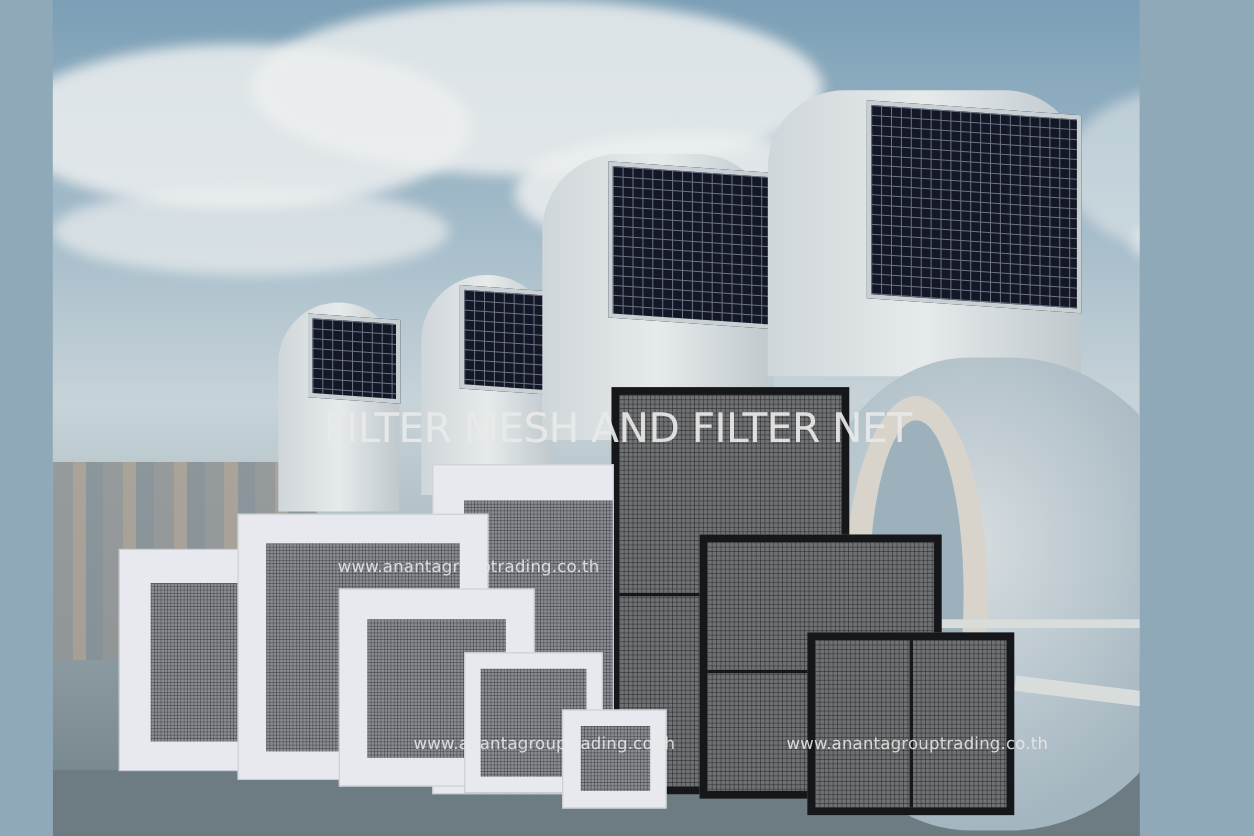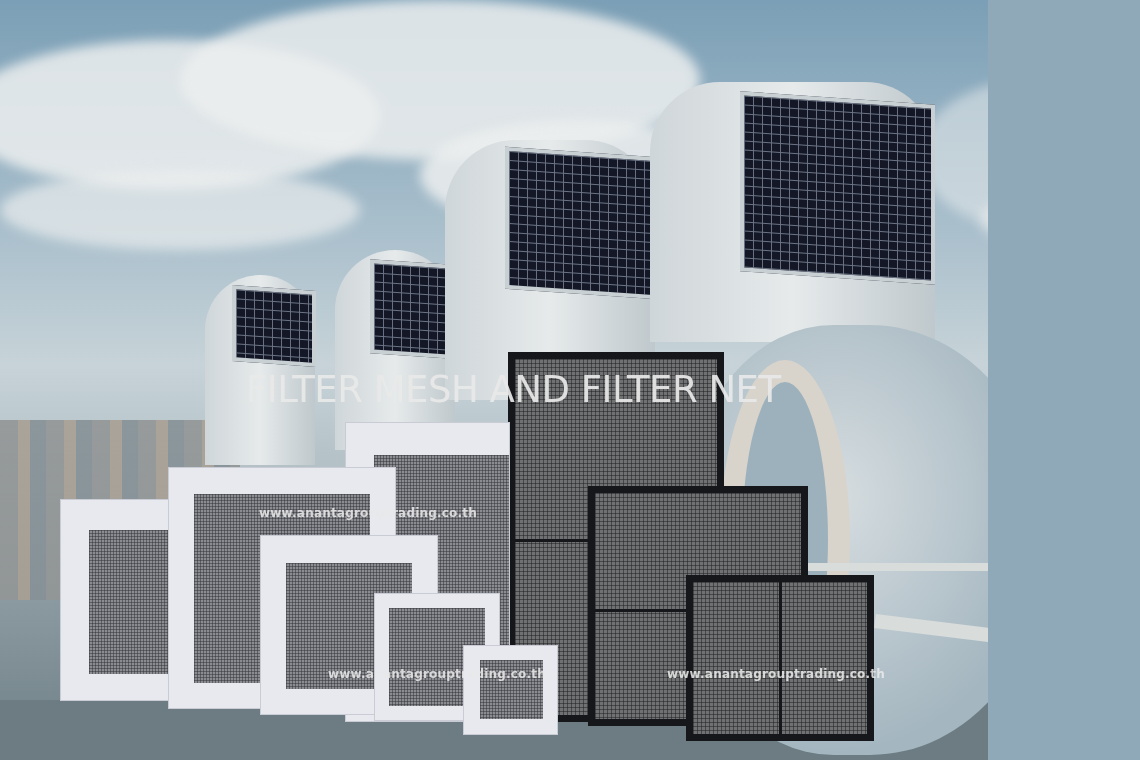--- a/index.html
+++ b/index.html
@@ -1,18 +1,18 @@
 <!DOCTYPE html>
 <html><head>
   <meta charset="utf-8">
   <style>
     * { margin: 0; padding: 0; box-sizing: border-box; }
     html, body { width: 1140px; height: 760px; overflow: hidden; background: #8fa9b8; }
     .scene { position: relative; width: 988px; height: 760px; overflow: hidden;
-      background: linear-gradient(180deg, #7b9fb6 0%, #a9bfcc 30%, #c7d3d8 48%, #b5c3c9 60%, #8e9ea4 100%); }
+      background: linear-gradient(180deg, #7b9fb6 0%, #a9bfcc 30%, #c7d3d8 48%, #b5c3c9 60%, #8e9ea4 100%); margin-left: 48px; }
     .cloud { position: absolute; border-radius: 50%; background: rgba(236,238,238,0.85); filter: blur(6px); }
     .city { position: absolute; left: 0; top: 420px; width: 240px; height: 240px;
       background: repeating-linear-gradient(90deg, #8d8f8f 0 18px, #a69a8c 18px 30px, #7f8a8f 30px 46px); opacity: .8; }
     .roof { position: absolute; left: 0; top: 600px; width: 1140px; height: 160px; background: linear-gradient(180deg,#8b9aa0,#6e7f86); }
     .ledge { position: absolute; left: 0; top: 700px; width: 1140px; height: 60px; background: #6c7c82; }
     .vent-body { position: absolute; background: linear-gradient(90deg,#cfd6d9,#e6eaeb 50%,#bfc8cc); border-radius: 70px 70px 0 0; }
     .vent-grille { position: absolute; background-color: #141826; border: 4px solid #c9d0d4;
       background-image: linear-gradient(#6c7486 1px, transparent 1px), linear-gradient(90deg,#6c7486 1px, transparent 1px);
       background-size: 9px 9px; transform: skewY(4deg); }
     .fan { position: absolute; left: 690px; top: 325px; width: 360px; height: 430px; border-radius: 40% 50% 50% 40%;
@@ -29,21 +29,21 @@
       background-image: linear-gradient(rgba(40,40,45,.45) 1px, transparent 1px), linear-gradient(90deg, rgba(40,40,45,.45) 1px, transparent 1px);
       background-size: 3px 3px; }
     .filter-b { position: absolute; background-color: #6f7173; border: 7px solid #15171a;
       background-image: linear-gradient(rgba(30,30,30,.5) 1px, transparent 1px), linear-gradient(90deg, rgba(30,30,30,.5) 1px, transparent 1px);
       background-size: 4px 4px; }
     .filter-b .bar-h { position: absolute; left: 0; right: 0; height: 3px; background: #15171a; }
     .filter-b .bar-v { position: absolute; top: 0; bottom: 0; width: 3px; background: #15171a; }
     .title { position: absolute; left: 246px; top: 368px; width: 650px; color: rgba(232,232,232,0.93);
       font-family: "DejaVu Sans", sans-serif; font-size: 37px; letter-spacing: -0.5px; white-space: nowrap; }
     .url { position: absolute; color: rgba(232,232,232,0.88); font-family: "DejaVu Sans", sans-serif;
-      font-size: 12px; letter-spacing: 0.2px; white-space: nowrap; font-weight: bold; }
+      font-size: 15px; letter-spacing: 0.2px; white-space: nowrap; }
   </style>
 </head>
 <body>
 
 <div class="scene">
 
   <div class="cloud" style="left:-40px;top:40px;width:420px;height:150px;"></div>
   <div class="cloud" style="left:180px;top:0px;width:520px;height:160px;"></div>
   <div class="cloud" style="left:0;top:170px;width:360px;height:80px;opacity:.8"></div>
   <div class="cloud" style="left:420px;top:120px;width:320px;height:110px;"></div>

